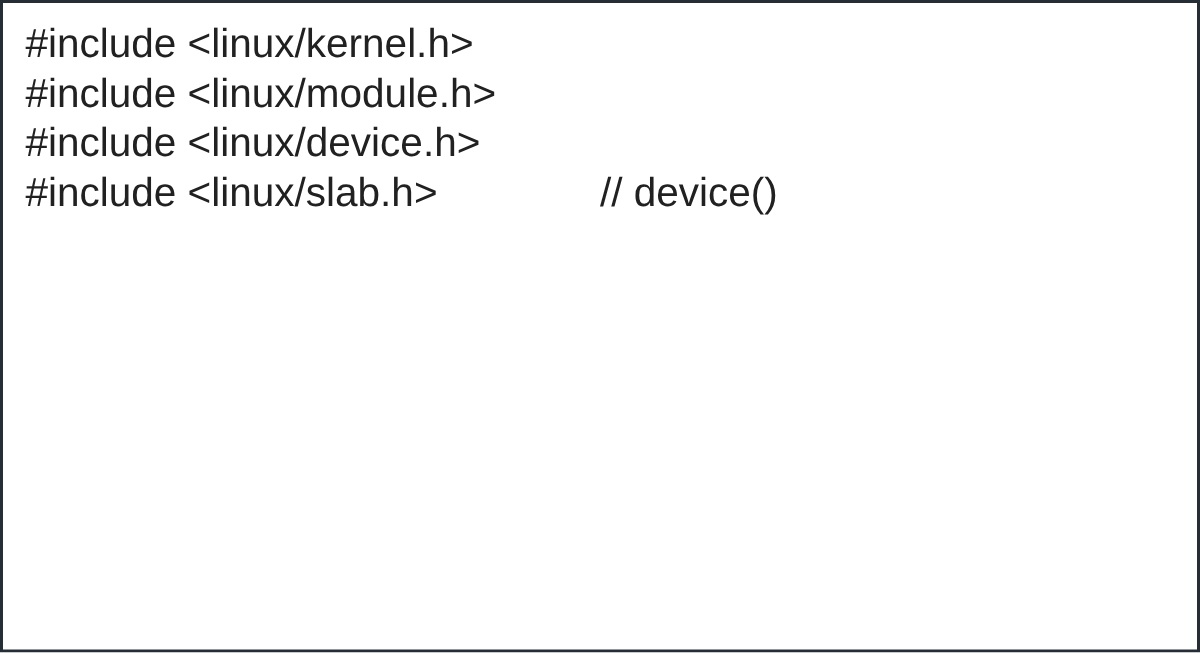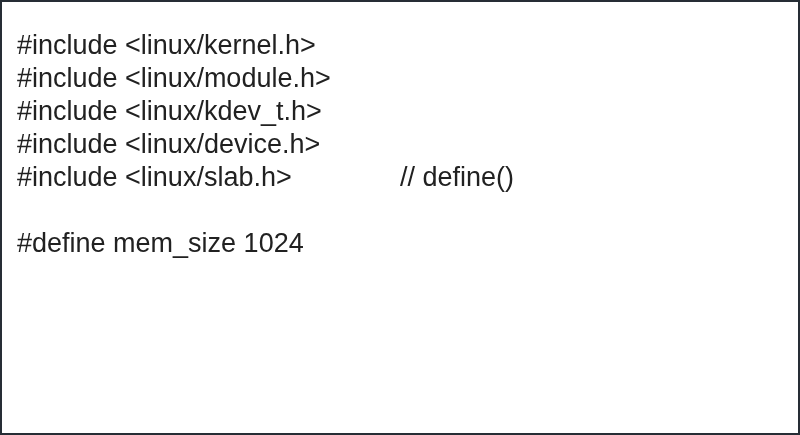--- a/index.html
+++ b/index.html
@@ -13,21 +13,21 @@
     width: 800px;
     height: 435px;
     background: var(--bg);
     font-family: "Liberation Sans", sans-serif;
   }
   .frame {
     box-sizing: border-box;
     width: 800px;
     height: 435px;
     border: 2px solid var(--border-color);
-    padding: 27px 10px 0 15px;
+    padding: 11px 10px 0 15px;
     overflow: hidden;
     background: var(--bg);
   }
   .code-line {
     white-space: pre;
     font-size: 27px;
     line-height: 33px;
     min-height: 33px;
     color: var(--text-color);
     letter-spacing: 0px;
@@ -44,18 +44,16 @@
     display: inline-block;
     vertical-align: top;
   }
 </style>
 </head>
 <body>
 
 <div class="frame">
   <div class="code-line no-comment"><span class="code-text">#include &lt;linux/kernel.h&gt;</span><span class="inline-comment"></span></div>
   <div class="code-line no-comment"><span class="code-text">#include &lt;linux/module.h&gt;</span><span class="inline-comment"></span></div>
-  <div class="code-line no-comment"><span class="code-text">#include &lt;linux/kdev_t.h&gt;</span><span class="inline-comment"></span></div>
   <div class="code-line no-comment"><span class="code-text">#include &lt;linux/device.h&gt;</span><span class="inline-comment"></span></div>
-  <div class="code-line"><span class="code-text">#include &lt;linux/slab.h&gt;</span><span class="inline-comment">// define()</span></div>
+  <div class="code-line"><span class="code-text">#include &lt;linux/slab.h&gt;</span><span class="inline-comment">// device()</span></div>
   <div class="code-line no-comment"><span class="code-text"></span><span class="inline-comment"></span></div>
-  <div class="code-line no-comment"><span class="code-text">#define mem_size 1024</span><span class="inline-comment"></span></div>
 </div>
 
 </body></html>

